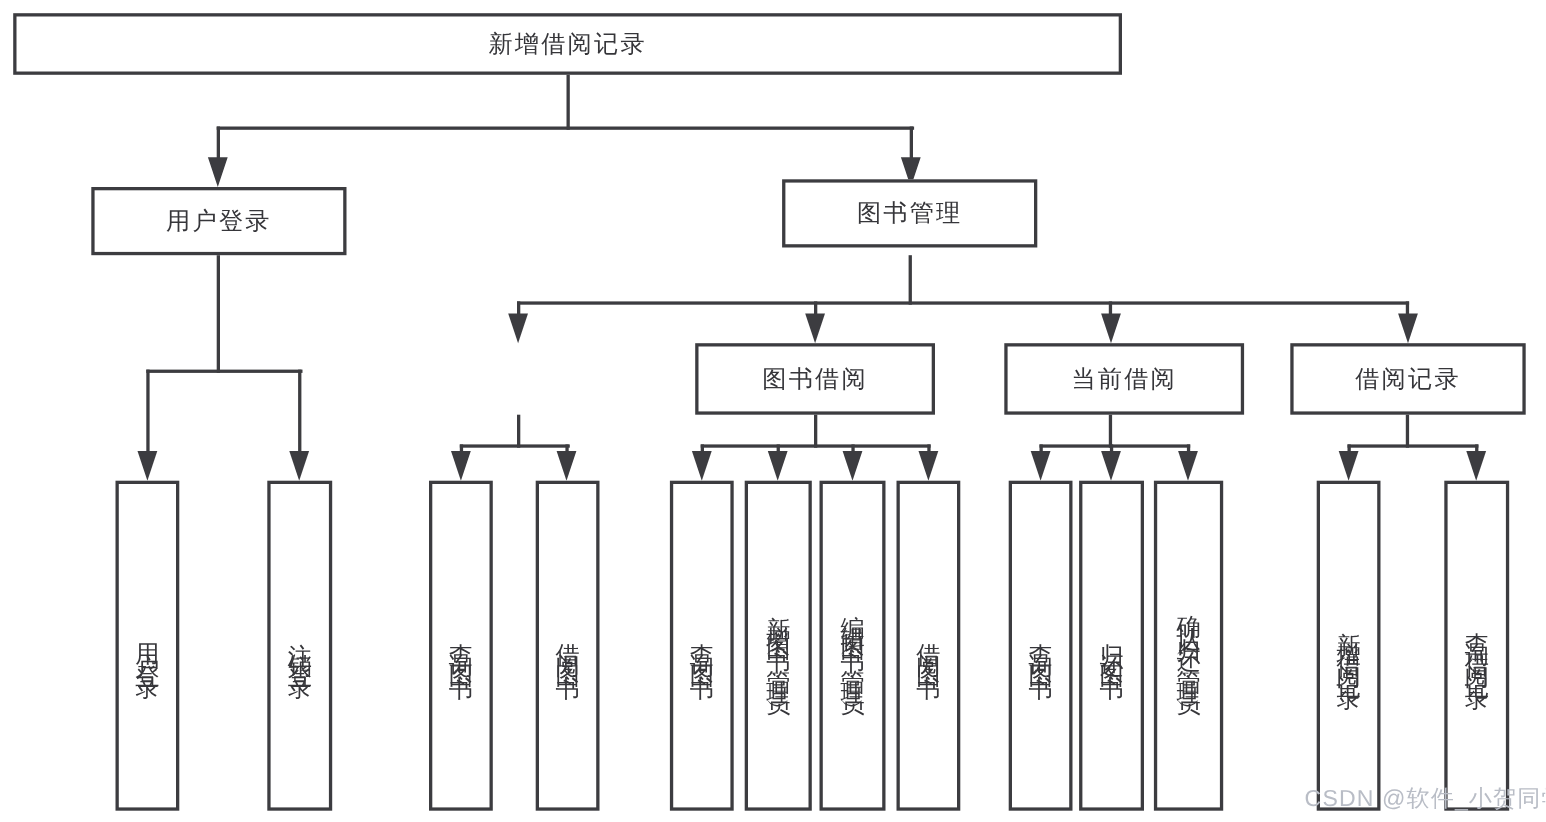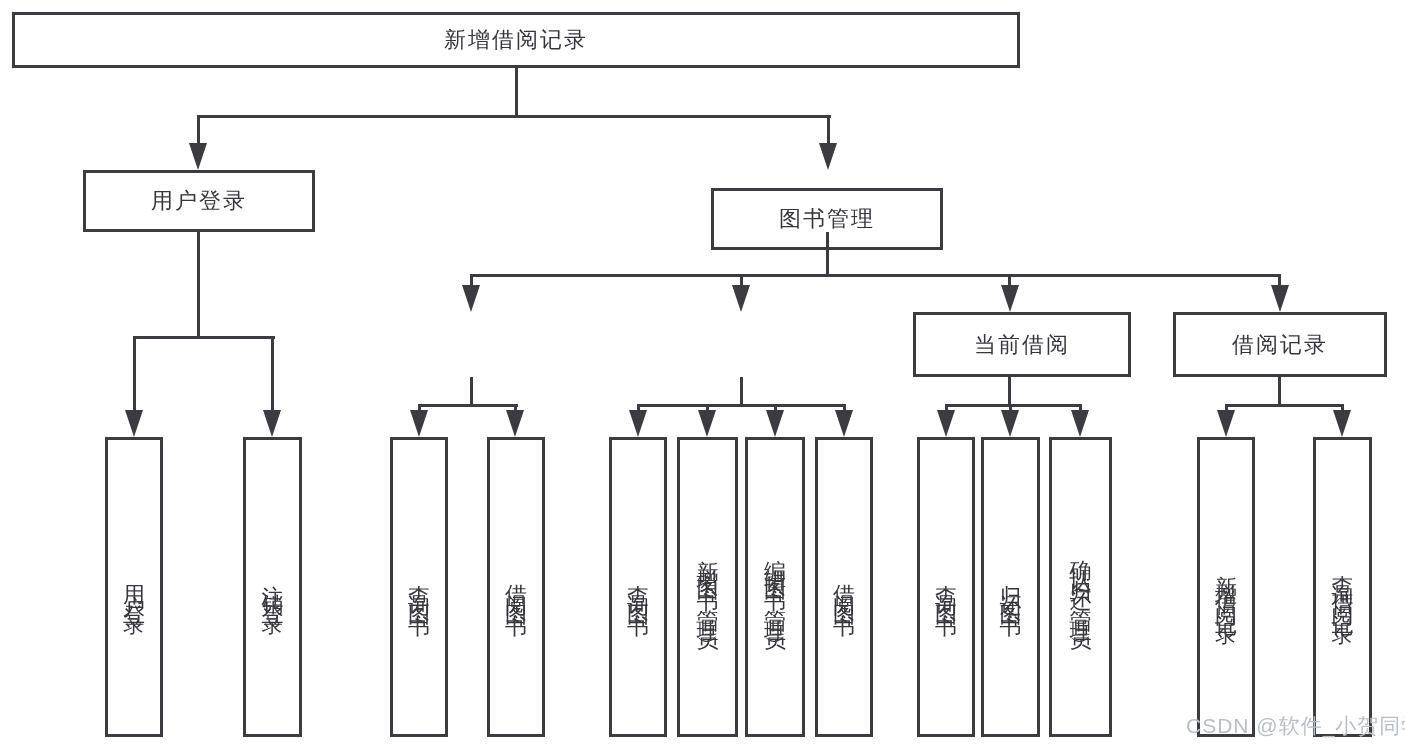--- a/index.html
+++ b/index.html
@@ -72,21 +72,21 @@
   <div class="vline" style="left:515px; top:68px; height:50px;"></div>
   <div class="hline" style="left:197px; top:115px; width:634px;"></div>
   <div class="stem" style="left:197px; top:115px; height:33px;"></div>
   <div class="stem" style="left:827px; top:115px; height:33px;"></div>
   <div class="arrow" style="left:189px; top:143px;"></div>
   <div class="arrow" style="left:819px; top:143px;"></div>
 
   <div class="node" style="left:83px; top:170px; width:232px; height:62px;">
     <span>用户登录</span>
   </div>
-  <div class="node" style="left:711px; top:188px; width:232px; height:62px;">
+  <div class="node" style="left:711px; top:163px; width:232px; height:62px;">
     <span>图书管理</span>
   </div>
 
   <div class="vline" style="left:197px; top:232px; height:107px;"></div>
   <div class="hline" style="left:133px; top:336px; width:142px;"></div>
   <div class="stem" style="left:133px; top:336px; height:78px;"></div>
   <div class="stem" style="left:271px; top:336px; height:78px;"></div>
   <div class="arrow" style="left:125px; top:410px;"></div>
   <div class="arrow" style="left:263px; top:410px;"></div>
 
@@ -94,20 +94,23 @@
   <div class="hline" style="left:470px; top:274px; width:811px;"></div>
   <div class="stem" style="left:470px; top:274px; height:16px;"></div>
   <div class="stem" style="left:740px; top:274px; height:16px;"></div>
   <div class="stem" style="left:1008px; top:274px; height:16px;"></div>
   <div class="stem" style="left:1278px; top:274px; height:16px;"></div>
   <div class="arrow" style="left:462px; top:285px;"></div>
   <div class="arrow" style="left:732px; top:285px;"></div>
   <div class="arrow" style="left:1001px; top:285px;"></div>
   <div class="arrow" style="left:1271px; top:285px;"></div>
 
+  <div class="node" style="left:632px; top:312px; width:218px; height:65px;">
+    <span>图书借阅</span>
+  </div>
   <div class="node" style="left:913px; top:312px; width:218px; height:65px;">
     <span>当前借阅</span>
   </div>
   <div class="node" style="left:1173px; top:312px; width:214px; height:65px;">
     <span>借阅记录</span>
   </div>
 
   <div class="vline" style="left:470px; top:377px; height:30px;"></div>
   <div class="hline" style="left:418px; top:404px; width:100px;"></div>
   <div class="stem" style="left:418px; top:404px; height:10px;"></div>

